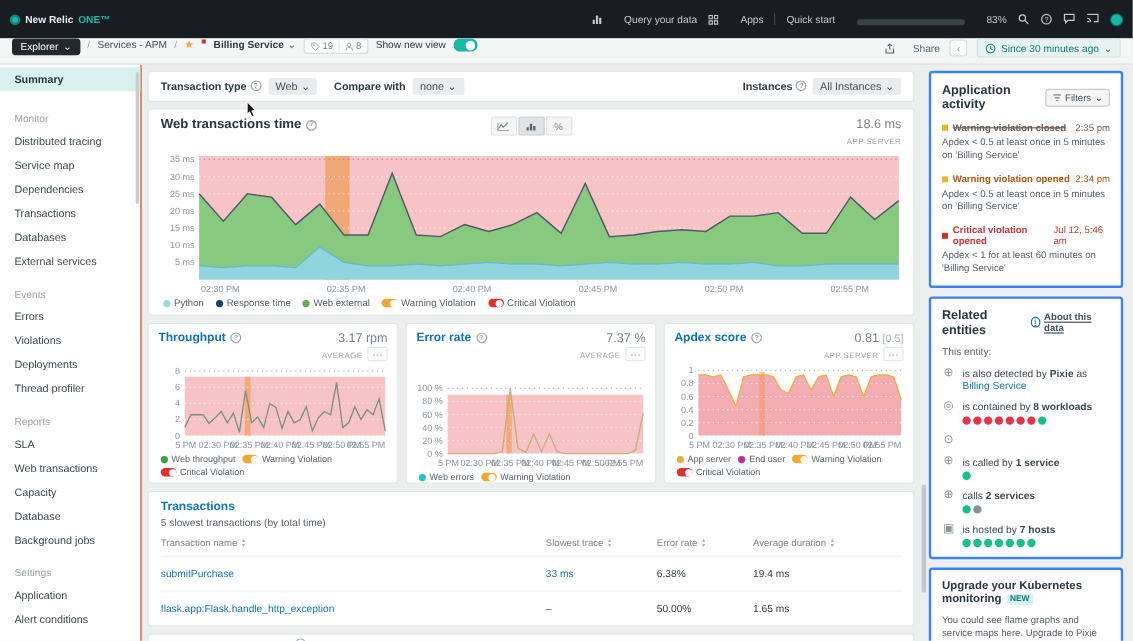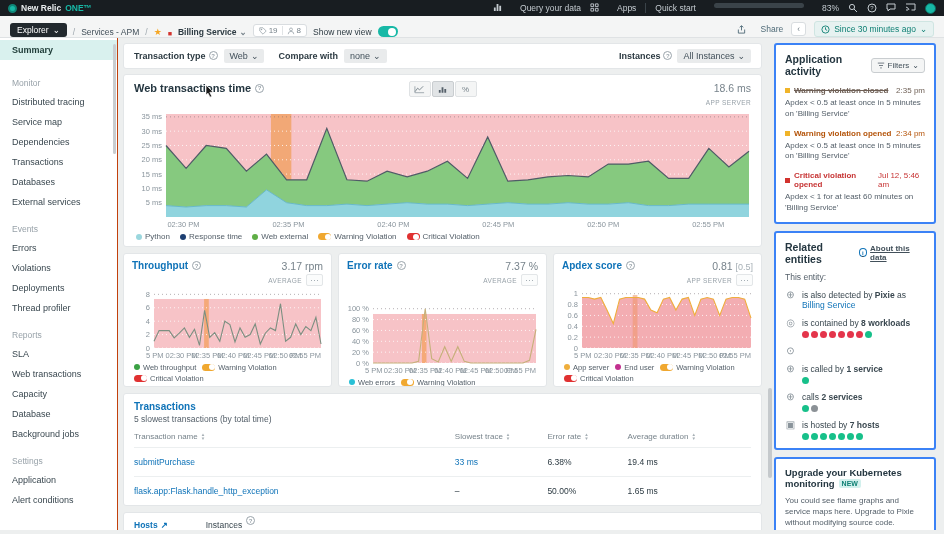--- a/index.html
+++ b/index.html
@@ -1,29 +1,29 @@
 <!DOCTYPE html>
 <html><head>
 <meta charset="utf-8">
 <style>
   *{box-sizing:border-box;margin:0;padding:0}
   html,body{width:944px;height:534px;overflow:hidden;font-family:"Liberation Sans",sans-serif;background:#edefef;color:#2c3a42}
   
-  .topbar{height:16px;background:#181d21;display:flex;align-items:center;padding:0 8px;color:#e8ecee;font-size:8.5px}
+  .topbar{height:32px;background:#181d21;display:flex;align-items:center;padding:0 8px;color:#e8ecee;font-size:8.5px}
   .brand{display:flex;align-items:center;gap:4px;font-weight:bold}
   .logo{width:9px;height:9px;border-radius:50%;background:#17b8a6;display:inline-block;border:2px solid #0e8577}
   .brand .one{color:#17b8a6;font-weight:bold}
   .topbar-right{margin-left:auto;display:flex;align-items:center;gap:9px;color:#c4cbd0}
-  .tb-item{display:flex;align-items:flex-start;gap:18px;cursor:pointer}
+  .tb-item{display:flex;align-items:flex-end;gap:18px;cursor:pointer}
   .tb-sep{width:1px;height:10px;background:#3a4349}
   .qs-track{width:90px;height:5px;border-radius:3px;background:#3a4349;overflow:hidden}
   .qs-fill{height:100%;background:#17b8a6;border-radius:3px}
   .avatar{width:11px;height:11px;border-radius:50%;background:#17b8a6;border:1.5px solid #0b6e62}
   
-  .crumbbar{height:22px;background:#f4f5f5;border-bottom:1px solid #dfe2e4;display:flex;align-items:flex-end;padding:0 10px;font-size:8.5px;color:#42505a;gap:6px}
+  .crumbbar{height:22px;background:#f4f5f5;border-bottom:1px solid #dfe2e4;display:flex;align-items:flex-start;padding:0 10px;font-size:8.5px;color:#42505a;gap:6px}
   .explorer-chip{background:#22292e;color:#fff;border-radius:3px;padding:2px 7px;font-size:8.5px;display:flex;align-items:center;gap:4px;cursor:pointer}
   .crumb-sep{color:#9aa4ab}
   .star{color:#f5a623;font-size:9px}
   .sq{color:#d2322d;font-size:7px}
   .svc{font-weight:bold;color:#2c3a42;display:flex;gap:3px;align-items:center;cursor:pointer}
   .pillgroup{display:flex;align-items:center;border:1px solid #d9dde0;background:#fff;border-radius:3px;padding:1px 5px;gap:4px;color:#77838b;font-size:8px}
   .toggle{width:20px;height:11px;border-radius:6px;background:#17b8a6;position:relative;display:inline-block;cursor:pointer}
   .toggle i{position:absolute;right:1.5px;top:1.5px;width:8px;height:8px;border-radius:50%;background:#fff}
   .crumb-right{margin-left:auto;display:flex;align-items:center;gap:8px}
   .share{color:#4e6a77;display:flex;align-items:center;gap:15px;cursor:pointer}

